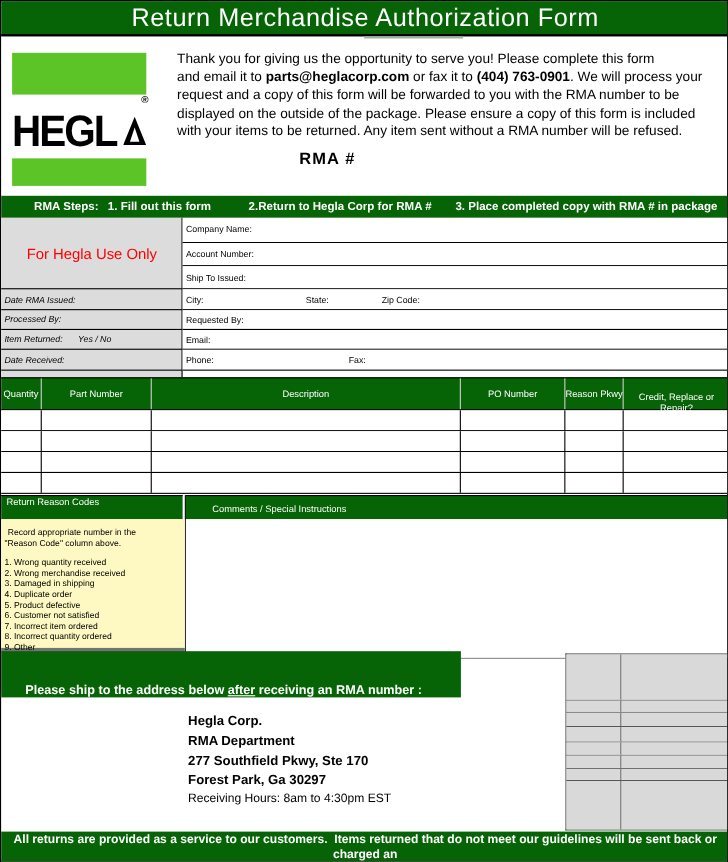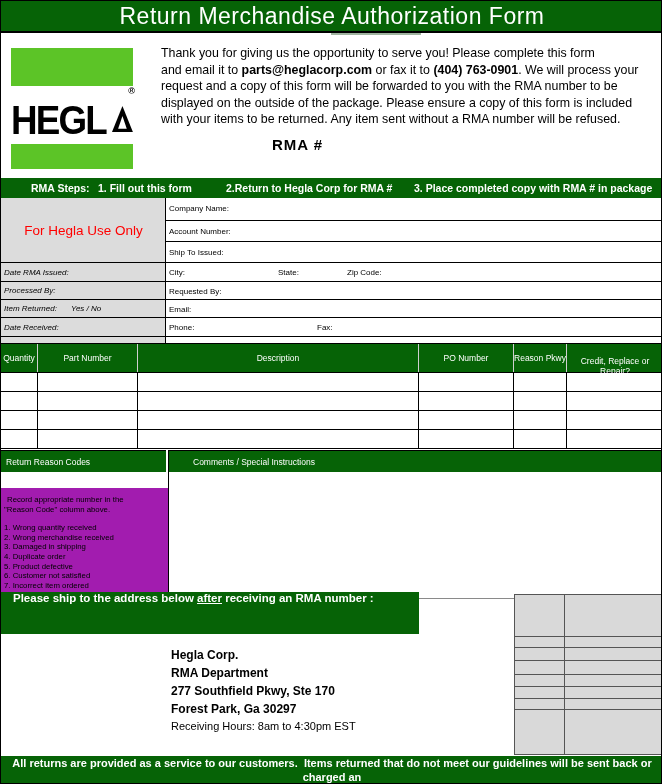--- a/index.html
+++ b/index.html
@@ -44,29 +44,29 @@
   
   .items-table { position:absolute; left:0; top:342px; width:662px; }
   .it-head { display:flex; height:30px; background:var(--dark-green); color:#fff; font-size:8.5px; border-top:1px solid #000; border-bottom:1px solid #000; }
   .it-head .hc { display:flex; align-items:center; justify-content:center; text-align:center; border-right:1px solid #cfcfcf; line-height:10px; }
   .it-head .hc:last-child { border-right:none;margin-top:16px; }
   .it-row { display:flex; height:19px; background:#fff; border-bottom:1px solid #000; }
   .it-row .c { border-right:1px solid #000; height:100%; }
   .it-row .c:last-child { border-right:none; }
   .w0{width:37px}.w1{width:100px}.w2{width:281px}.w3{width:95px}.w4{width:53px}.w5{width:96px}
   
-  .rc-head { position:absolute; left:0; top:449px; width:165px; height:22px; background:var(--dark-green); color:#fff; font-size:8.5px; display:flex; align-items:center; padding-left:5px; border-top:1px solid #000; }
+  .rc-head { position:absolute; left:0; top:449px; width:165px; height:22px; background:var(--dark-green); color:#fff; font-size:8.5px; display:flex; align-items:flex-start; padding-left:5px; border-top:1px solid #000; }
   .cm-head { position:absolute; left:168px; top:449px; width:494px; height:22px; background:var(--dark-green); color:#fff; font-size:8.5px; display:flex; align-items:center; padding-left:24px; border-top:1px solid #000; }
   .rc-divider { position:absolute; left:167px; top:449px; width:1px; height:149px; background:#000; }
-  .rc-body { position:absolute; left:0; top:471px; width:167px; height:121px; background:#a21caf; border-bottom:4px solid #737373; font-size:7.8px; line-height:9.6px; padding:7px 2px 0 3px;margin-top:16px; }
+  .rc-body { position:absolute; left:0; top:471px; width:167px; height:121px; background:#fef9c3; border-bottom:4px solid #737373; font-size:7.8px; line-height:9.6px; padding:7px 2px 0 3px; }
   .rc-note2 { margin-bottom:9px; }
   .cm-body { position:absolute; left:168px; top:471px; width:494px; height:126px; background:#fff; }
   .cm-bottom-line { position:absolute; left:167px; top:597px; width:346px; height:1px; background:#8a8a8a; }
   
-  .ship-banner { position:absolute; left:0; top:591px; width:418px; height:42px; background:var(--dark-green); color:#fff; font-weight:bold; font-size:11.5px; display:flex; align-items:flex-start; padding-left:12px; }
+  .ship-banner { position:absolute; left:0; top:591px; width:418px; height:42px; background:var(--dark-green); color:#fff; font-weight:bold; font-size:11.5px; display:flex; align-items:flex-end; padding-left:22px; }
   .address { position:absolute; left:170px; top:645px; font-size:12px; font-weight:bold; line-height:18px; }
   .hours { position:absolute; left:170px; top:719px; font-size:11px; }
   
   .gray-grid { position:absolute; left:513px; top:593px; width:149px; border:1px solid #555; border-right:none; }
   .gg-row { display:flex; border-bottom:1px solid #555; }
   .gg-row:last-child { border-bottom:none; }
   .gg-c1 { width:50px; background:var(--grid-gray); border-right:1px solid #555; }
   .gg-c2 { width:99px; background:var(--grid-gray); }
   
   .footer-bar { position:absolute; left:0; top:755px; width:662px; height:29px; background:var(--dark-green); color:#fff; font-weight:bold; font-size:11px; line-height:13.5px; text-align:center; padding-top:1px; }

